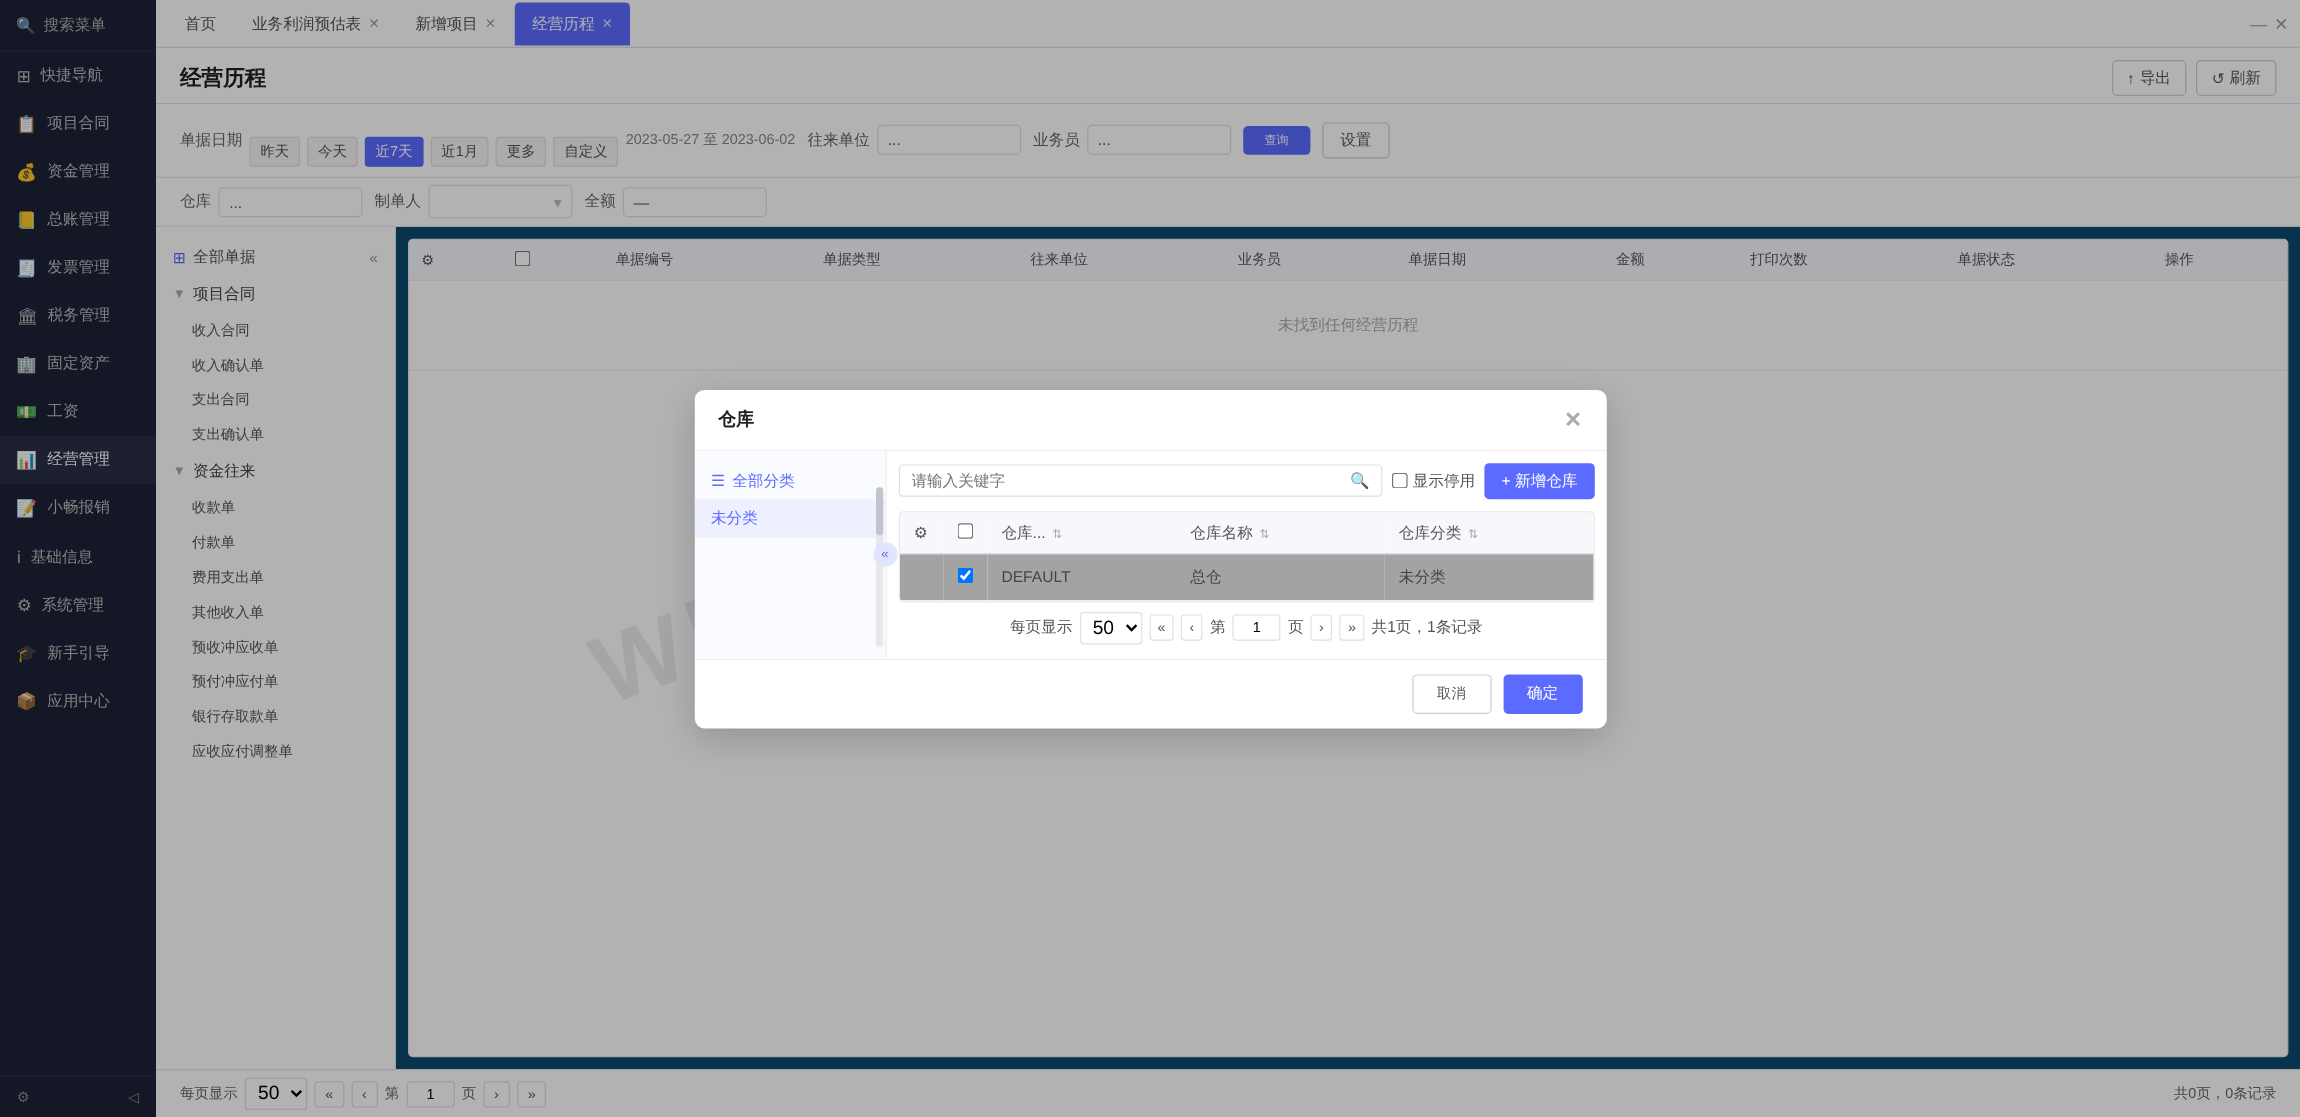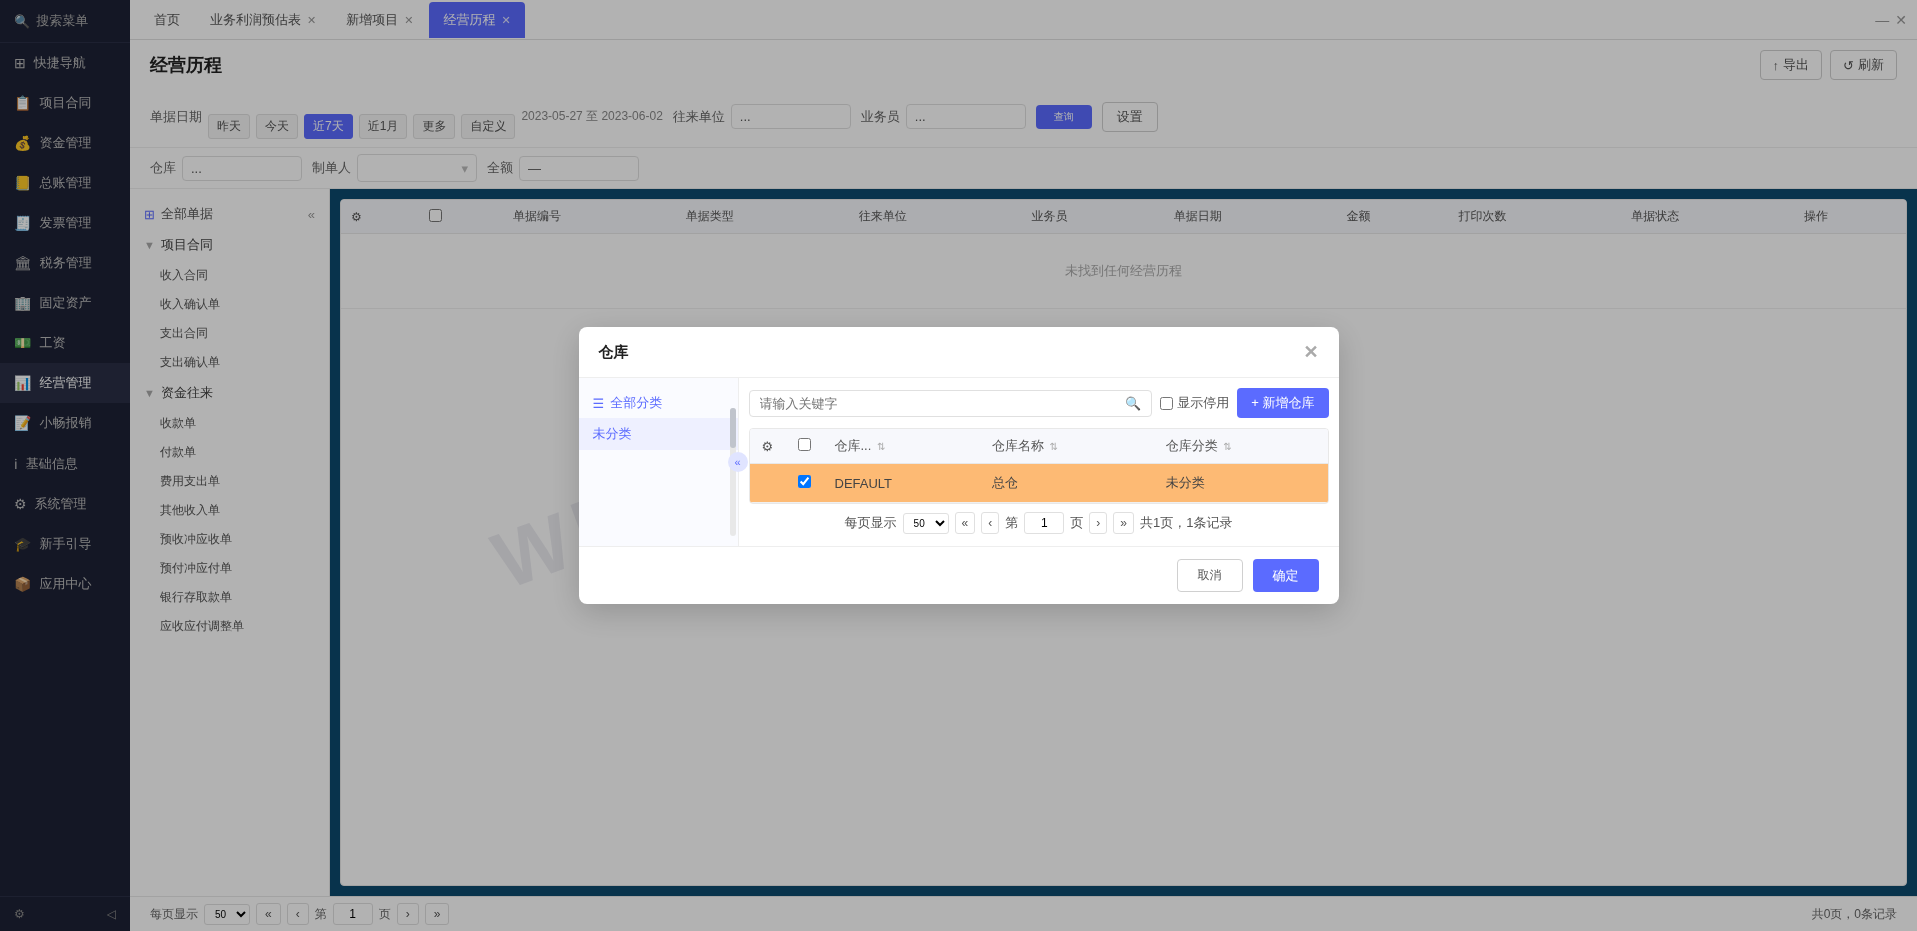--- a/index.html
+++ b/index.html
@@ -388,21 +388,21 @@
     .modal-table th {
       background: #f7f8fc;
       border-bottom: 1px solid #e8e8e8;
       padding: 8px 12px;
       text-align: left;
       color: #555;
       font-weight: normal;
       white-space: nowrap;
     }
     .modal-table td { padding: 10px 12px; border-bottom: 1px solid #f0f0f0; color: #444; }
-    .modal-table tr.selected td { background: #fdba74; }
+    .modal-table tr.selected td { background: #a3a3a3; }
     .sort-icon { color: #aaa; font-size: 10px; margin-left: 2px; }
 
     .modal-pagination {
       display: flex;
       align-items: center;
       justify-content: center;
       gap: 6px;
       padding: 8px 0 2px;
       font-size: 13px;
       color: #555;
@@ -413,21 +413,21 @@
       border: 1px solid #e0e0e0;
       border-radius: 3px;
       text-align: center;
       padding: 3px 4px;
       font-size: 12px;
     }
     .per-page-select {
       border: 1px solid #e0e0e0;
       border-radius: 3px;
       padding: 3px 6px;
-      font-size: 10px;
+      font-size: 16px;
       background: #fff;
     }
 
     .modal-footer {
       display: flex;
       justify-content: flex-end;
       gap: 10px;
       padding: 12px 20px;
       border-top: 1px solid #eee;
     }

